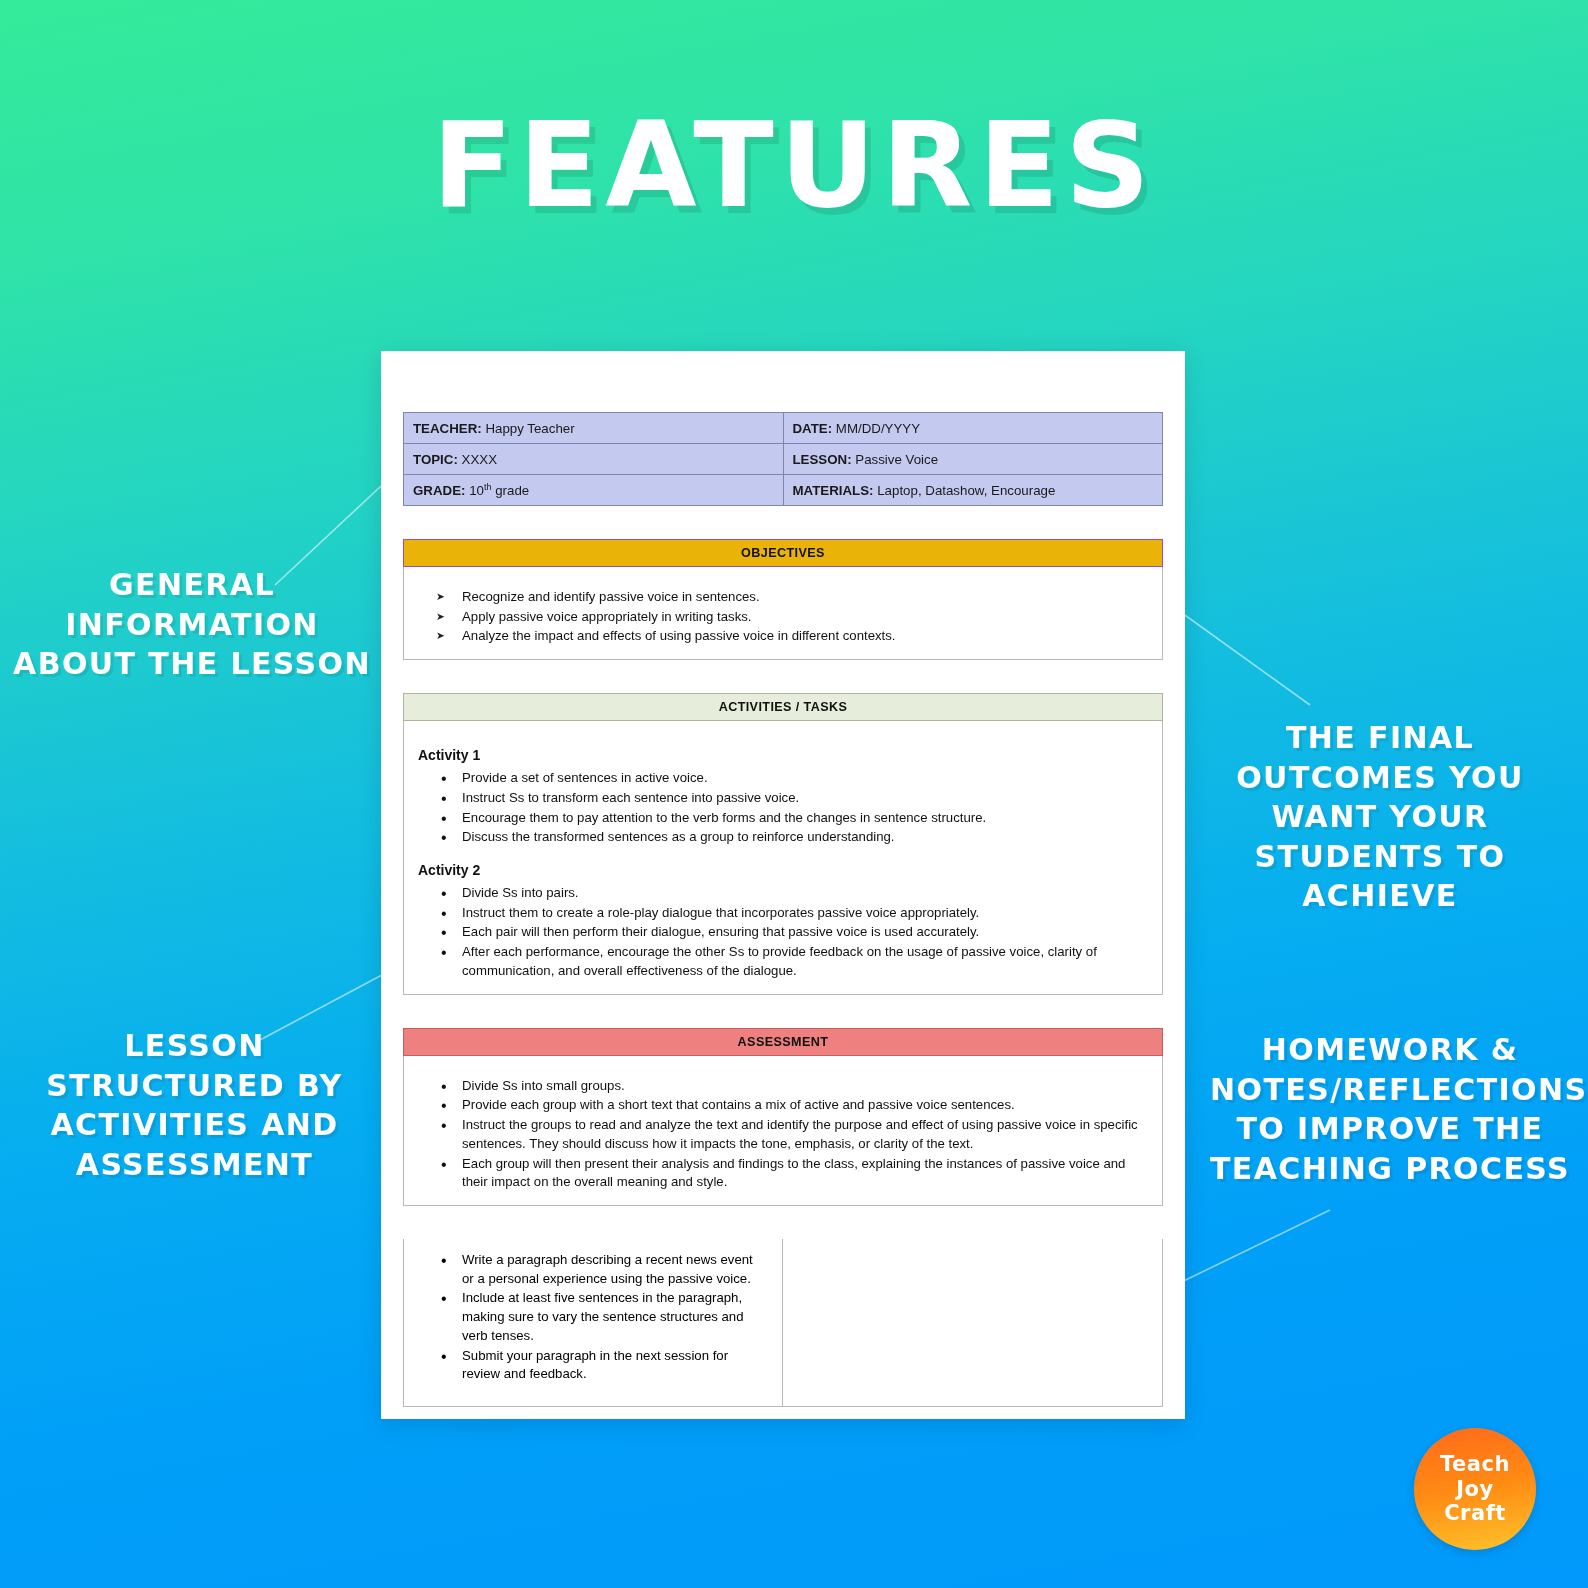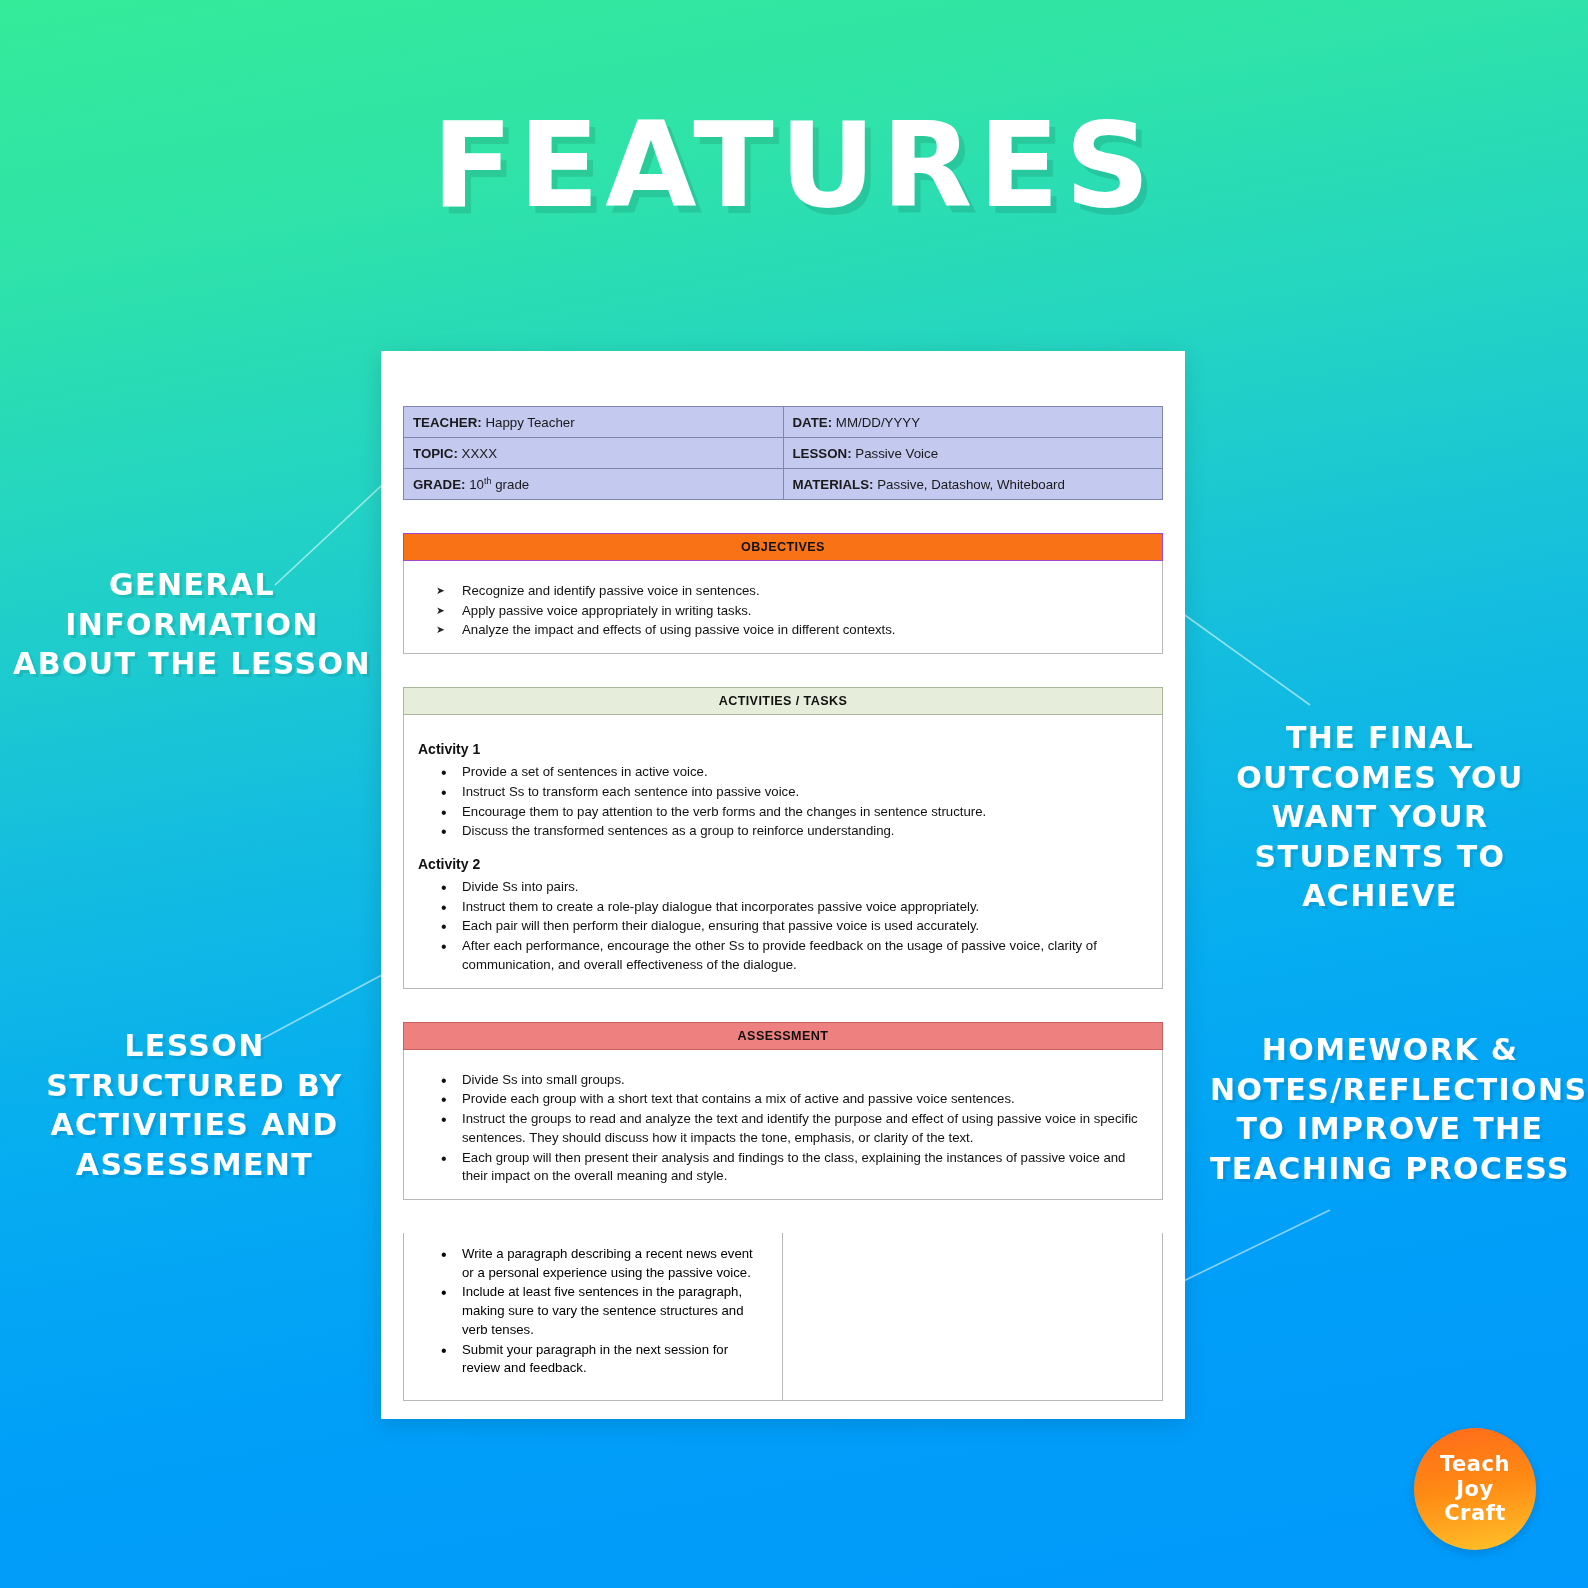--- a/index.html
+++ b/index.html
@@ -60,21 +60,21 @@
     top: 351px;
     width: 804px;
     height: 1068px;
     background: #ffffff;
     box-shadow: 0 5px 22px rgba(0,0,0,0.13);
     padding: 0;
   }
   .sheet {
     position: absolute;
     left: 22px;
-    top: 55px;
+    top: 61px;
     width: 760px;
   }
   table.info {
     width: 100%;
     border-collapse: collapse;
     table-layout: fixed;
     font-size: 13.3px;
     color: #1a1a1a;
   }
   table.info td {
@@ -88,21 +88,21 @@
 
   .band {
     border: 1px solid #9a9a9a;
     text-align: center;
     font-size: 12.6px;
     font-weight: bold;
     letter-spacing: 0.4px;
     padding: 6px 0 6px;
     color: #111;
   }
-  .band.objectives { background: #f97316; border-color: #9d49c9; }
+  .band.objectives { background: #eab308; border-color: #9d49c9; }
   .band.activities { background: #e6eedb; border-color: #a9b79a; }
   .band.assessment { background: #ee8080; border-color: #c55f5f; }
   .band.homework   { background: #d9ddf3; border-color: #9096c0; }
   .band.notes      { background: #f4f29a; border-color: #c3c06a; }
 
   .body-box {
     border: 1px solid #b8b8b8;
     border-top: none;
     padding: 21px 14px 12px 14px;
     font-size: 13.2px;
@@ -237,21 +237,21 @@
             <span>Passive Voice</span>
           </td>
         </tr>
         <tr>
           <td>
             <b>GRADE:</b>
             <span>10</span><sup>th</sup><span> grade</span>
           </td>
           <td>
             <b>MATERIALS:</b>
-            <span>Passive, Datashow, Whiteboard</span>
+            <span>Laptop, Datashow, Encourage</span>
           </td>
         </tr>
       </tbody>
         </table>
 
       <div class="gap"></div>
 
       <div class="band objectives">OBJECTIVES</div>
       <div class="body-box">
         <ul class="arrows">

